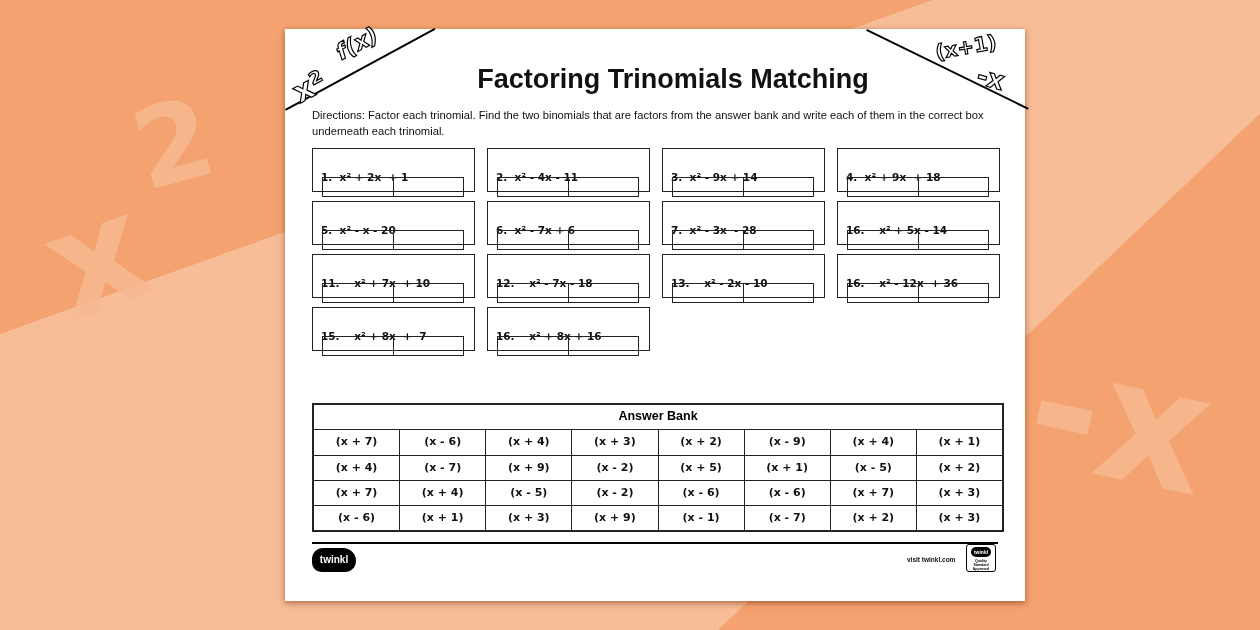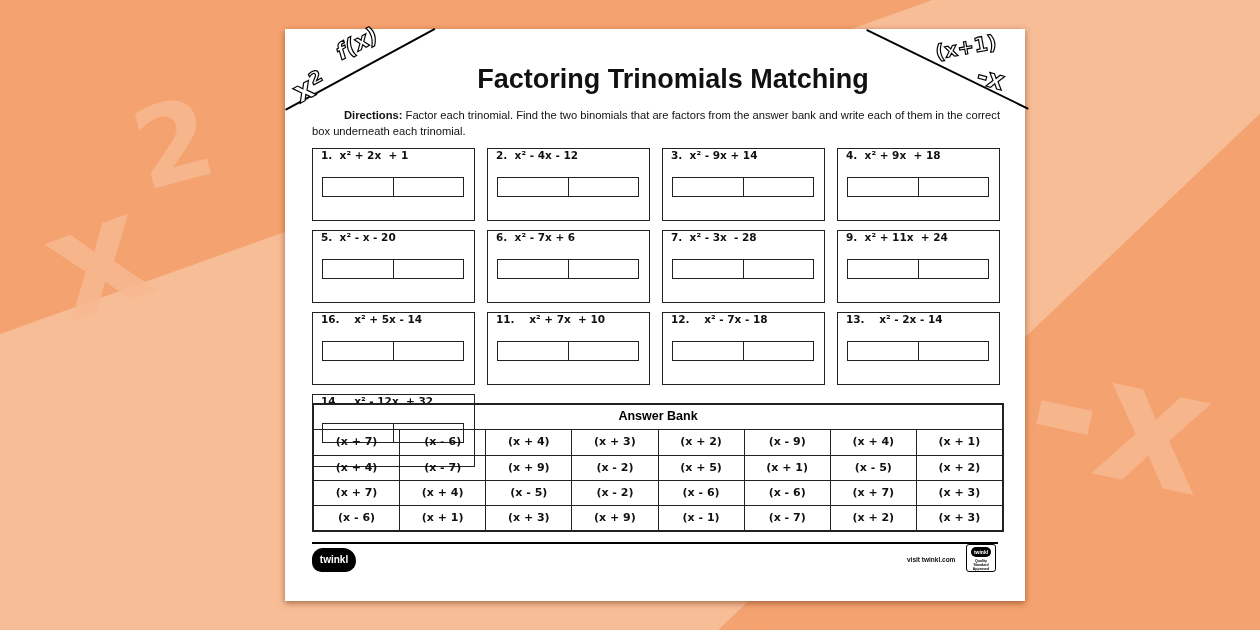--- a/index.html
+++ b/index.html
@@ -50,29 +50,29 @@
 
   .title {
     position: absolute; left: 0; right: 0; top: 35px; text-align: center;
     font-family: "Liberation Sans", sans-serif; font-weight: bold;
     font-size: 27px; color: #111; padding-left: 36px;
   }
   .directions {
     position: absolute; left: 27px; top: 78px; width: 690px;
     font-family: "Liberation Sans", sans-serif; font-size: 11.2px; line-height: 16px; color: #111;
   }
-  .directions b { font-weight: bold; margin-left: 32px; }
+  .directions b { font-weight: normal; }
 
   .problems {
     position: absolute; left: 27px; top: 119px;
     display: grid; grid-template-columns: repeat(4, 163px); column-gap: 12px; row-gap: 9px;
   }
   .problem {
-    height: 73px; border: 1.5px solid #222; position: relative;
-    padding: 0 8px 0 8px;
+    height: 44px; border: 1.5px solid #222; position: relative;
+    padding: 22px 8px 0 8px;
   }
   .problem-label {
     font-family: "DejaVu Sans", sans-serif; font-weight: bold; font-size: 10.5px; color: #111;
     white-space: pre;
   }
   .answer-pair {
     position: absolute; left: 9px; right: 10px; top: 28px; height: 20px;
     display: flex; border: 1.5px solid #222;
   }
   .answer-slot { flex: 1; height: 100%; }
@@ -147,21 +147,21 @@
 
   <div class="problems">
     <div class="problem">
         <div class="problem-label">1.  x² + 2x  + 1</div>
         <div class="answer-pair">
           <div class="answer-slot"></div>
           <div class="answer-slot"></div>
         </div>
       </div>
     <div class="problem">
-        <div class="problem-label">2.  x² - 4x - 12</div>
+        <div class="problem-label">2.  x² - 4x - 11</div>
         <div class="answer-pair">
           <div class="answer-slot"></div>
           <div class="answer-slot"></div>
         </div>
       </div>
     <div class="problem">
         <div class="problem-label">3.  x² - 9x + 14</div>
         <div class="answer-pair">
           <div class="answer-slot"></div>
           <div class="answer-slot"></div>
@@ -189,27 +189,20 @@
         </div>
       </div>
     <div class="problem">
         <div class="problem-label">7.  x² - 3x  - 28</div>
         <div class="answer-pair">
           <div class="answer-slot"></div>
           <div class="answer-slot"></div>
         </div>
       </div>
     <div class="problem">
-        <div class="problem-label">9.  x² + 11x  + 24</div>
-        <div class="answer-pair">
-          <div class="answer-slot"></div>
-          <div class="answer-slot"></div>
-        </div>
-      </div>
-    <div class="problem">
         <div class="problem-label">16.    x² + 5x - 14</div>
         <div class="answer-pair">
           <div class="answer-slot"></div>
           <div class="answer-slot"></div>
         </div>
       </div>
     <div class="problem">
         <div class="problem-label">11.    x² + 7x  + 10</div>
         <div class="answer-pair">
           <div class="answer-slot"></div>
@@ -217,28 +210,42 @@
         </div>
       </div>
     <div class="problem">
         <div class="problem-label">12.    x² - 7x - 18</div>
         <div class="answer-pair">
           <div class="answer-slot"></div>
           <div class="answer-slot"></div>
         </div>
       </div>
     <div class="problem">
-        <div class="problem-label">13.    x² - 2x - 14</div>
-        <div class="answer-pair">
-          <div class="answer-slot"></div>
-          <div class="answer-slot"></div>
-        </div>
-      </div>
-    <div class="problem">
-        <div class="problem-label">14.    x² - 12x  + 32</div>
+        <div class="problem-label">13.    x² - 2x - 10</div>
+        <div class="answer-pair">
+          <div class="answer-slot"></div>
+          <div class="answer-slot"></div>
+        </div>
+      </div>
+    <div class="problem">
+        <div class="problem-label">16.    x² - 12x  + 36</div>
+        <div class="answer-pair">
+          <div class="answer-slot"></div>
+          <div class="answer-slot"></div>
+        </div>
+      </div>
+    <div class="problem">
+        <div class="problem-label">15.    x² + 8x  +  7</div>
+        <div class="answer-pair">
+          <div class="answer-slot"></div>
+          <div class="answer-slot"></div>
+        </div>
+      </div>
+    <div class="problem">
+        <div class="problem-label">16.    x² + 8x + 16</div>
         <div class="answer-pair">
           <div class="answer-slot"></div>
           <div class="answer-slot"></div>
         </div>
       </div>
   </div>
 
   <div class="bank">
     <div class="bank-header">Answer Bank</div>
     <div class="bank-row">

